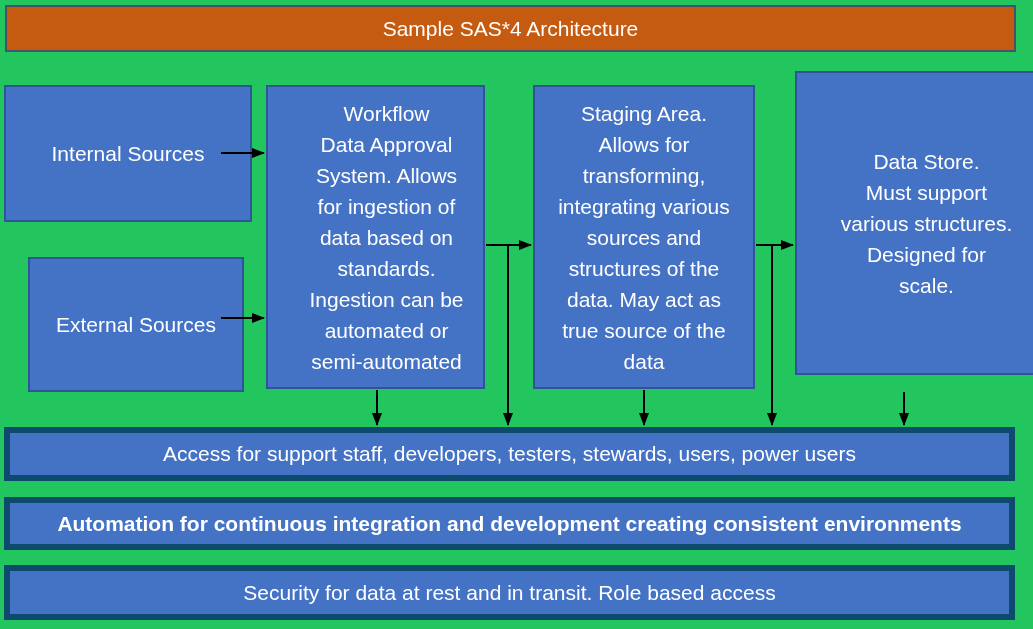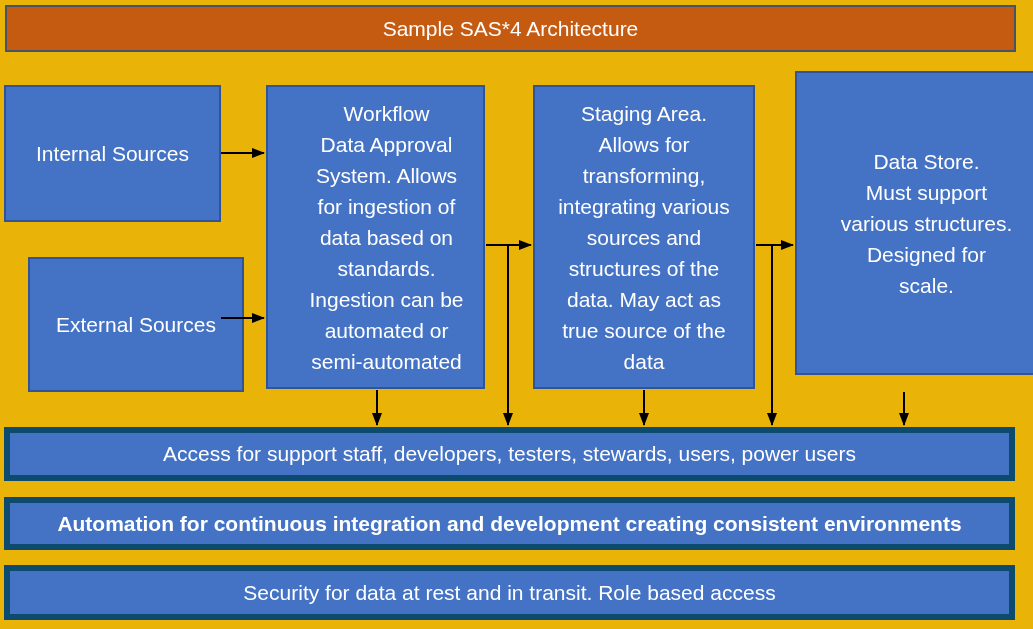--- a/index.html
+++ b/index.html
@@ -4,21 +4,21 @@
 <style>
   html, body { margin: 0; padding: 0; }
   body {
     font-family: "Liberation Sans", sans-serif;
     background: #ffffff;
   }
   .canvas {
     position: relative;
     width: 1033px;
     height: 629px;
-    background: #eab308;
+    background: #22c55e;
     overflow: hidden;
   }
   .node {
     position: absolute;
     box-sizing: border-box;
     background: #4472C4;
     border: 2px solid #2F5597;
     color: #ffffff;
     display: flex;
     align-items: center;
@@ -31,21 +31,21 @@
     left: 5px; top: 5px;
     width: 1011px; height: 47px;
     background: #C55A11;
     border: 2px solid #44546A;
     color: #ffffff;
     display: flex;
     align-items: center;
     justify-content: center;
     font-size: 21px;
   }
-  .box-internal  { left: 4px;   top: 85px;  width: 217px; height: 137px; font-size: 21px; }
+  .box-internal  { left: 4px;   top: 85px;  width: 248px; height: 137px; font-size: 21px; }
   .box-external  { left: 4px;   top: 257px; width: 216px; height: 135px; font-size: 21px; margin-left: 24px; }
   .box-workflow  { left: 266px; top: 85px;  width: 219px; height: 304px; padding-left: 22px; }
   .box-staging   { left: 533px; top: 85px;  width: 222px; height: 304px; }
   .box-datastore { left: 795px; top: 71px;  width: 263px; height: 304px; align-items: center; }
   .multiline {
     white-space: pre-line;
     font-size: 21px;
     line-height: 31px;
   }
   .bar {

